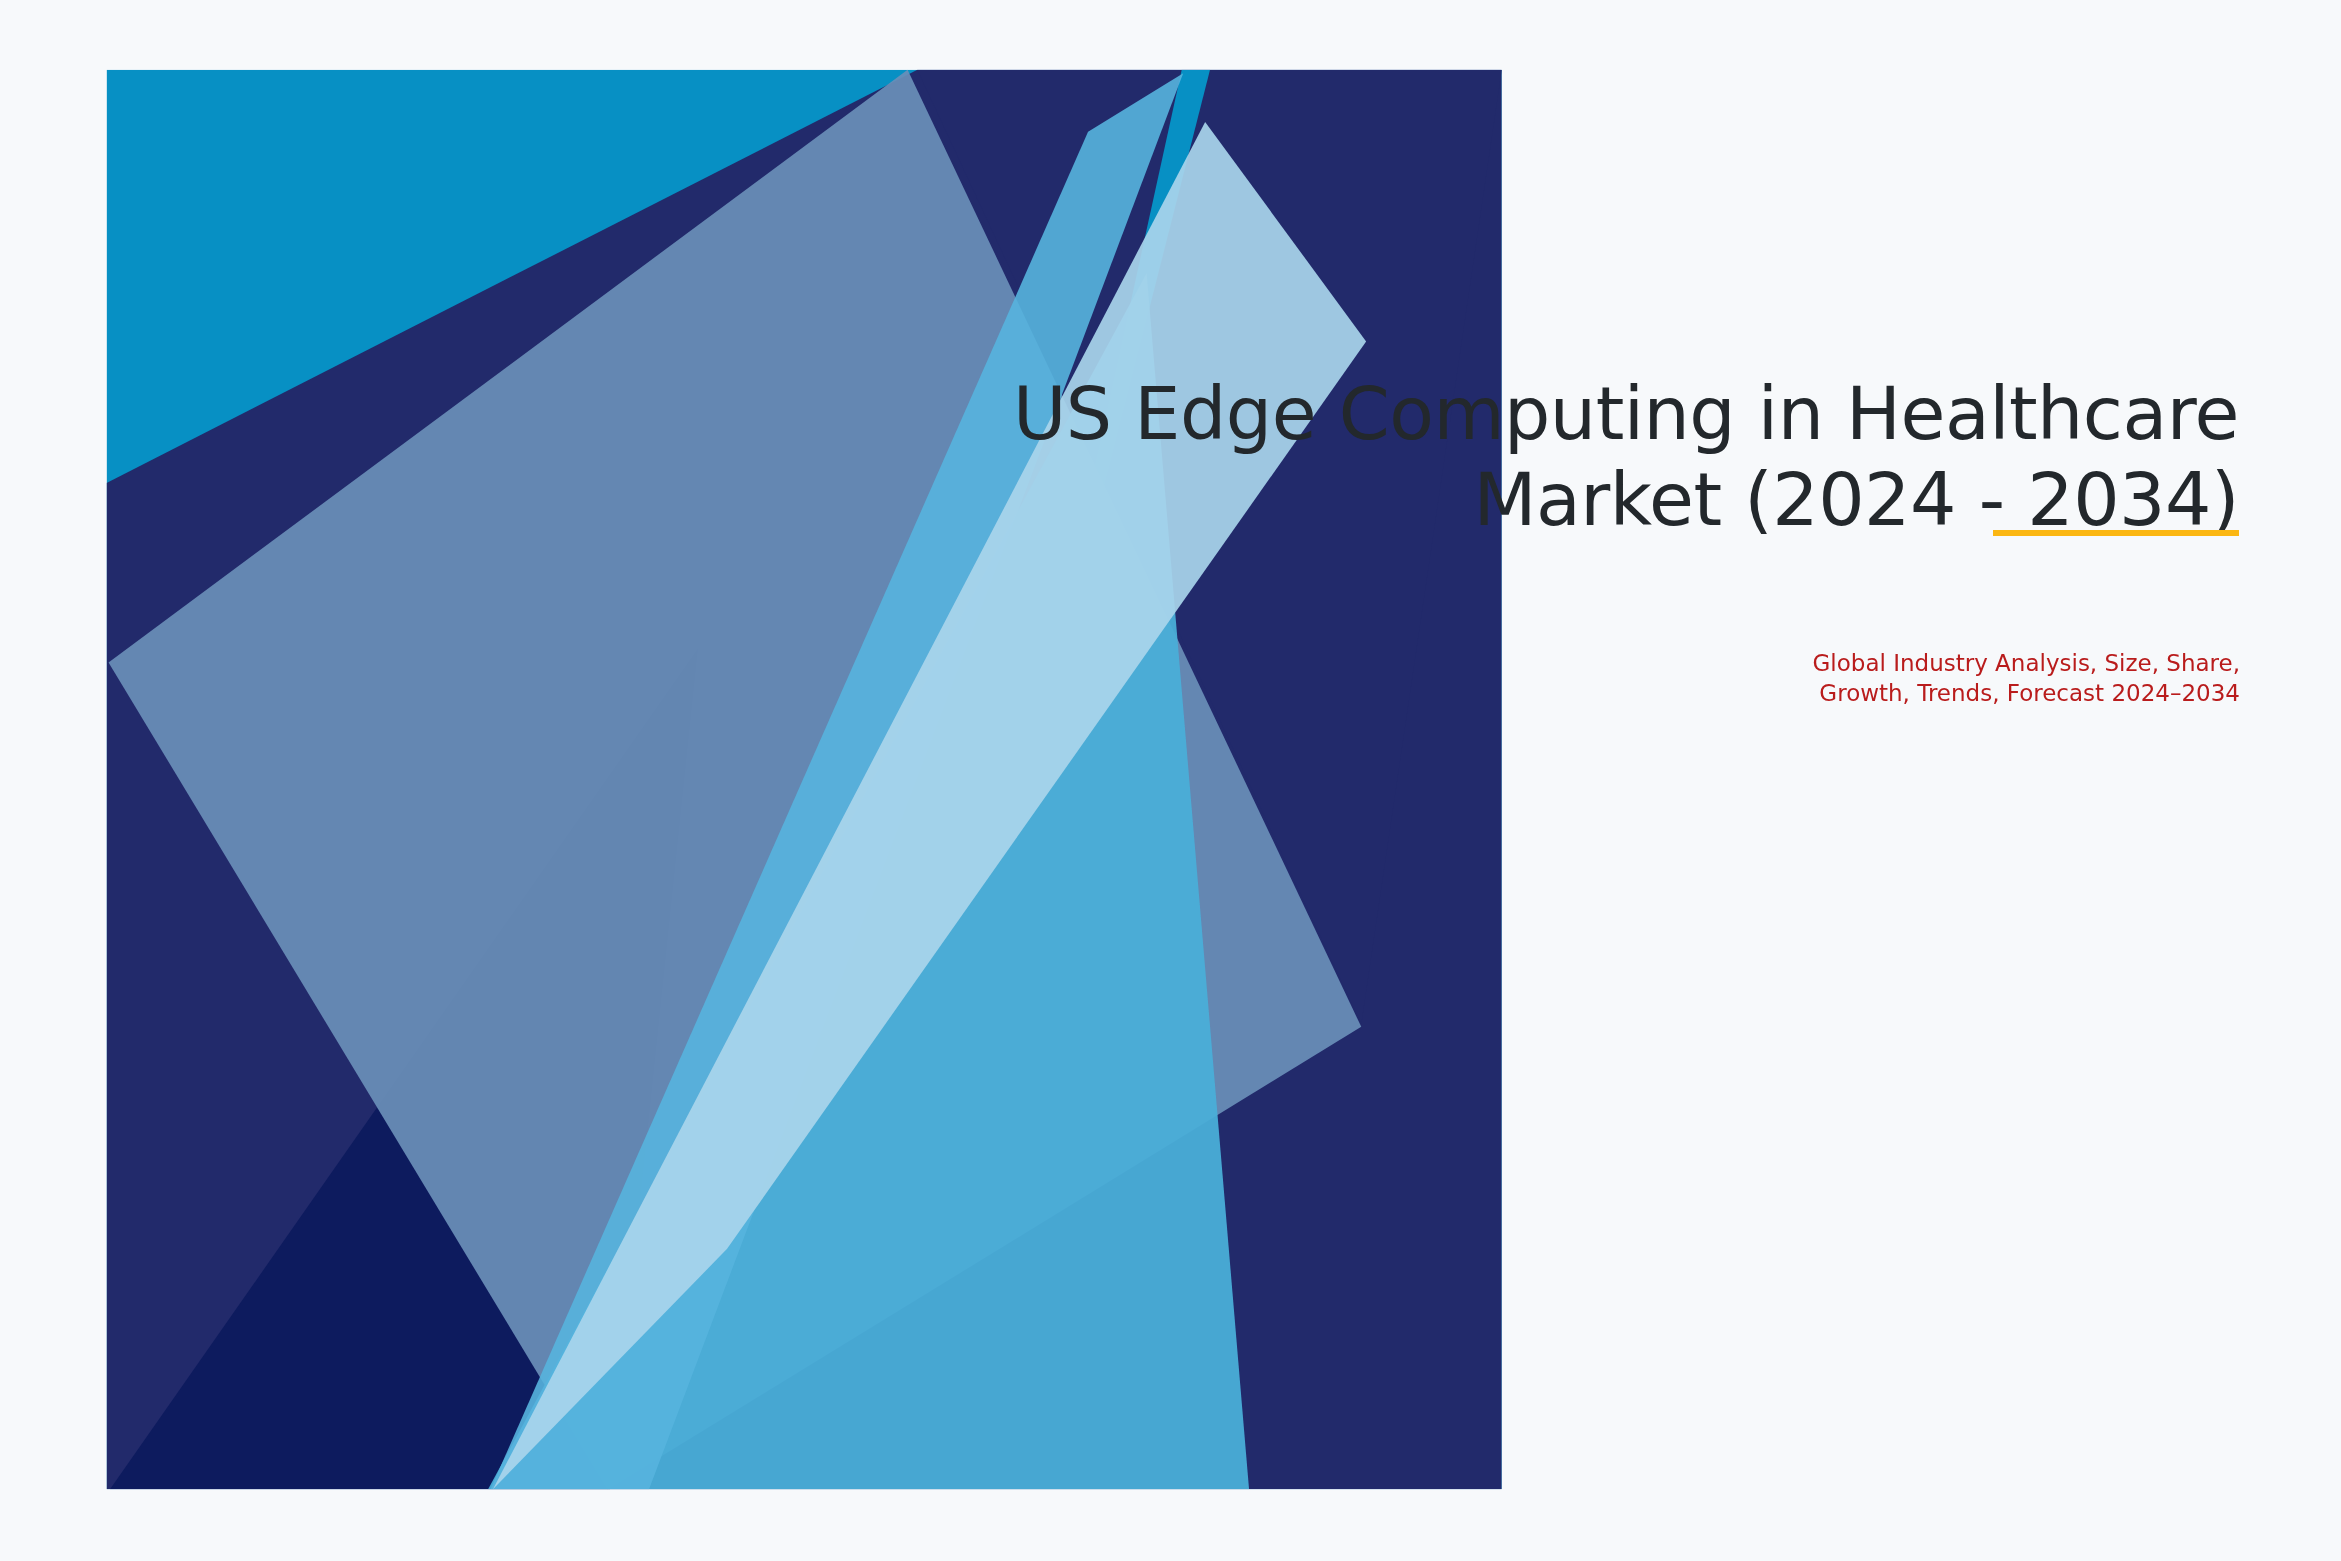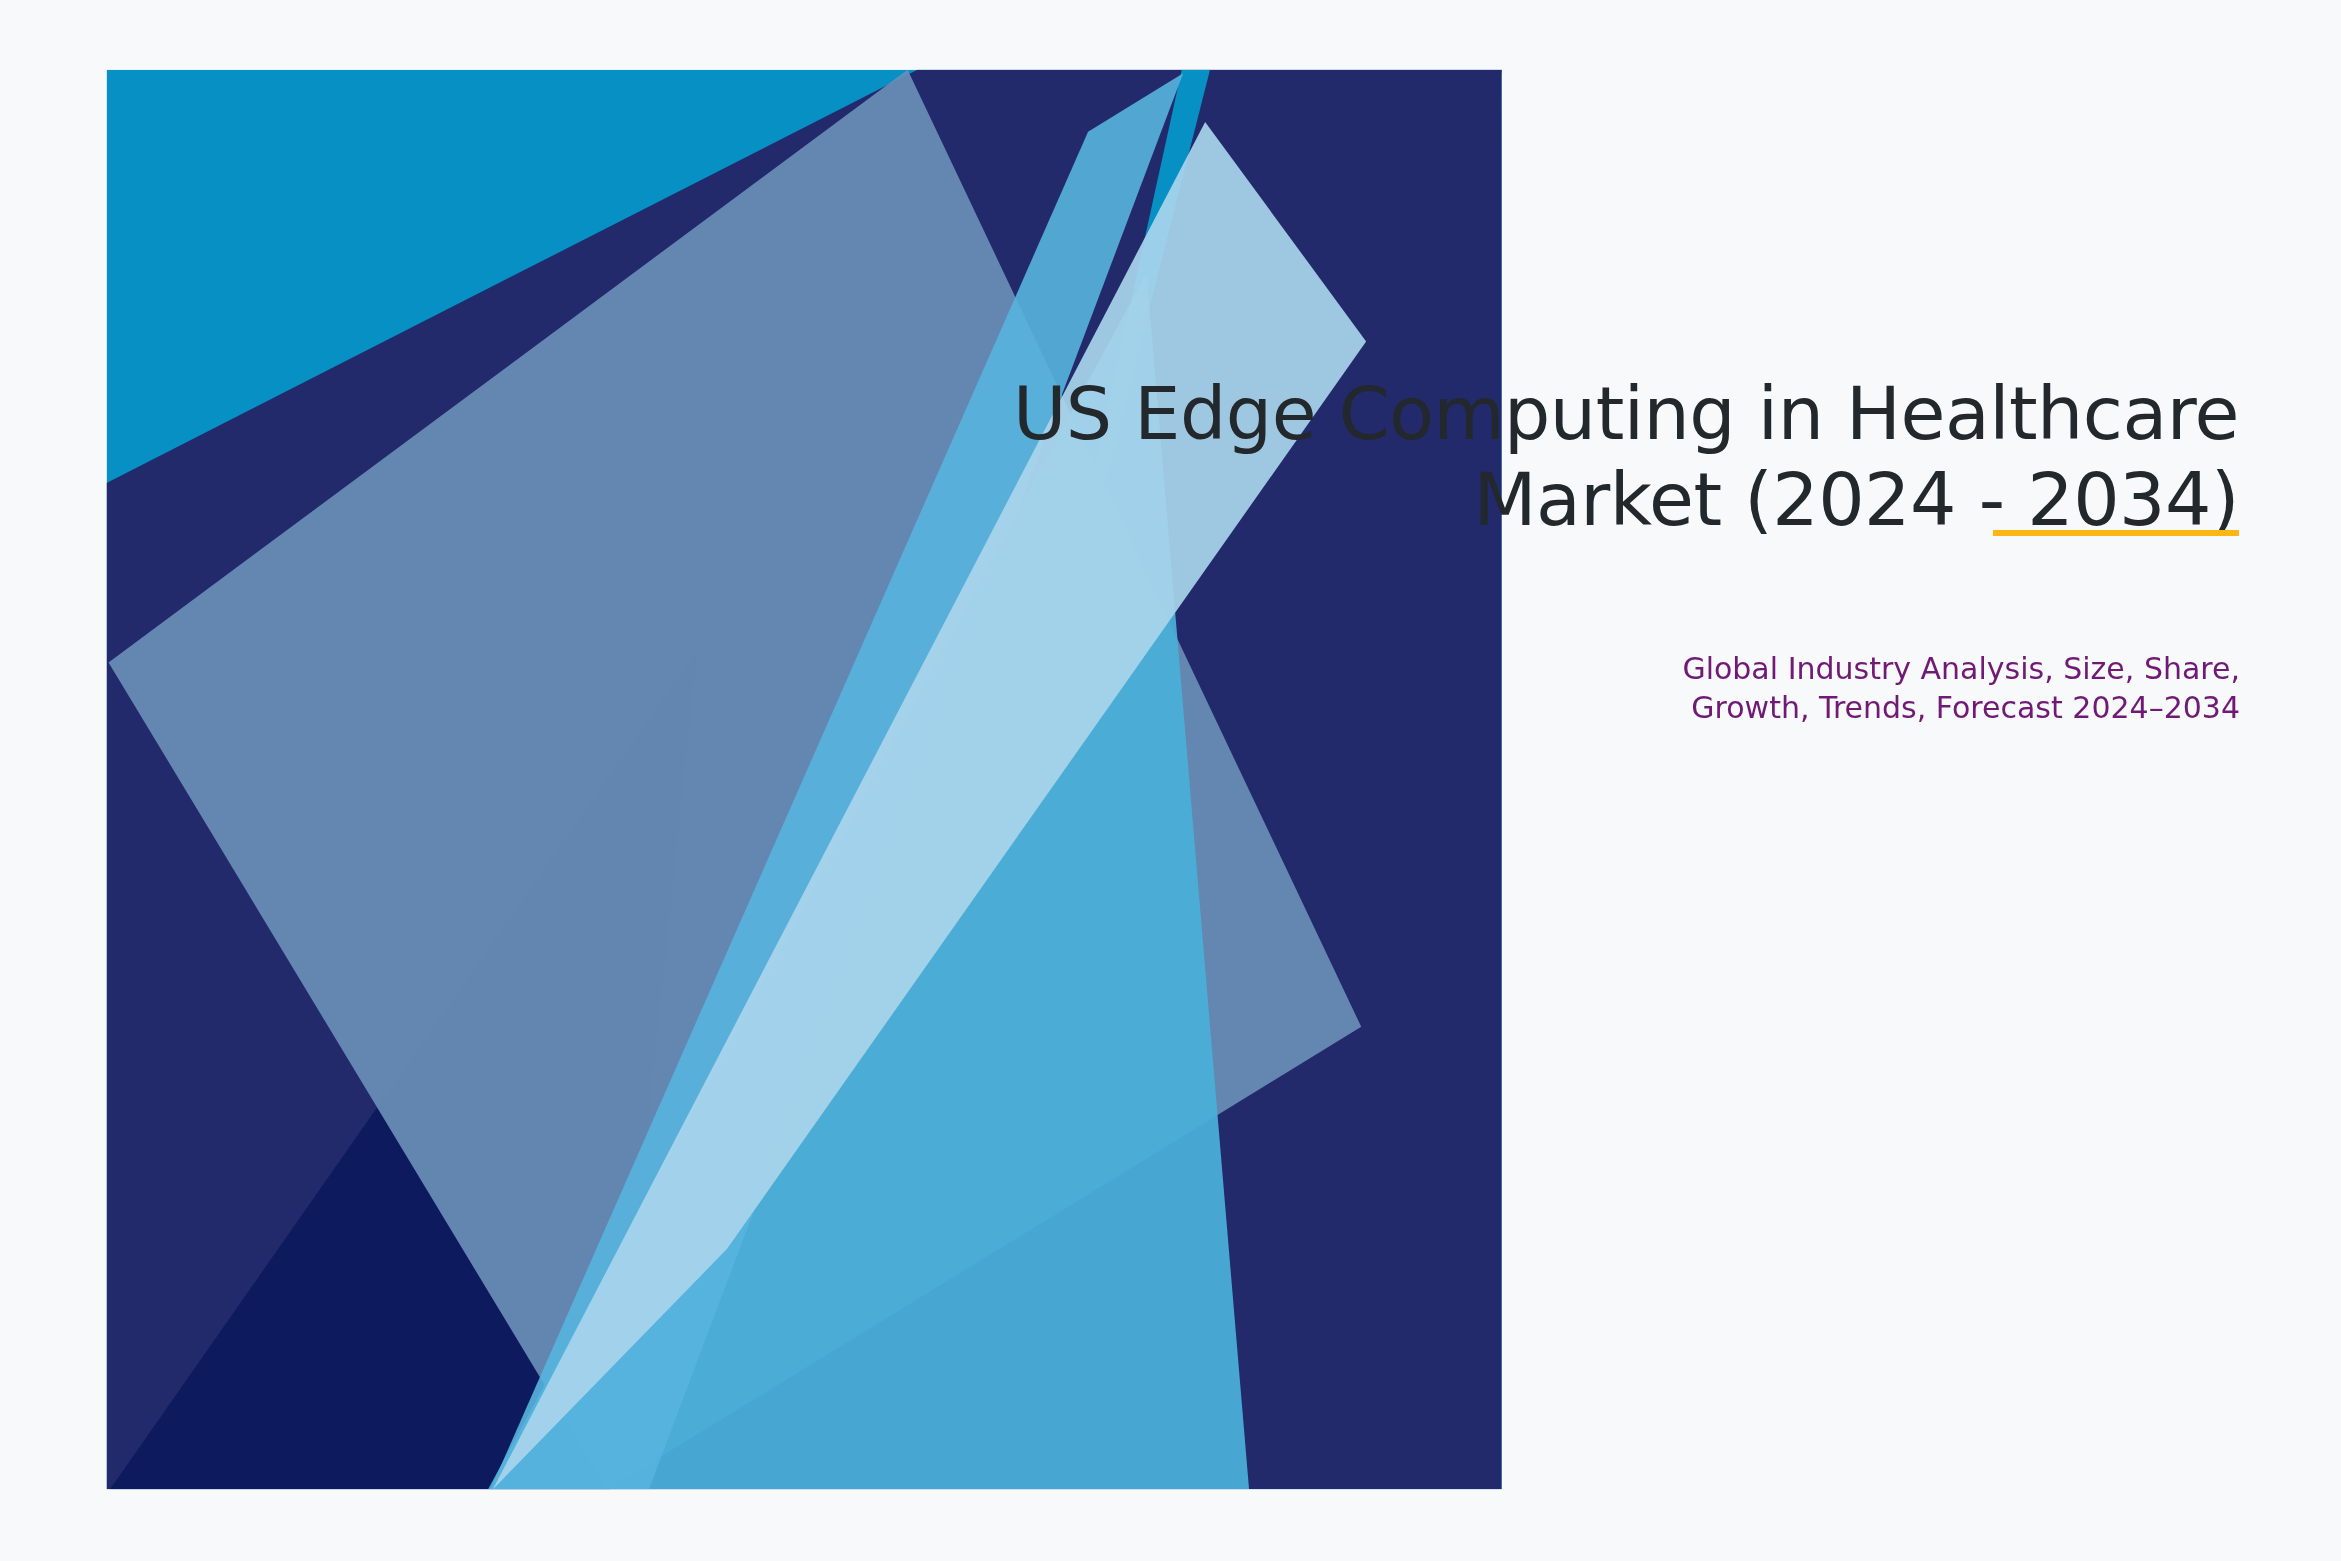--- a/index.html
+++ b/index.html
@@ -67,24 +67,24 @@
   #subtitle-block {
     position: absolute;
     left: 1415px;
     top: 649px;
     width: 825px;
     text-align: right;
   }
 
   #cover-subtitle {
     margin: 0;
-    font-size: 30px;
+    font-size: 23px;
     line-height: 1.30;
     font-weight: 400;
-    color: #701a75;
+    color: #b91c1c;
     text-align: right;
     white-space: pre-line;
   }
 </style>
 </head>
 <body>
 
 <div id="cover">
 
   <div id="artwork">

